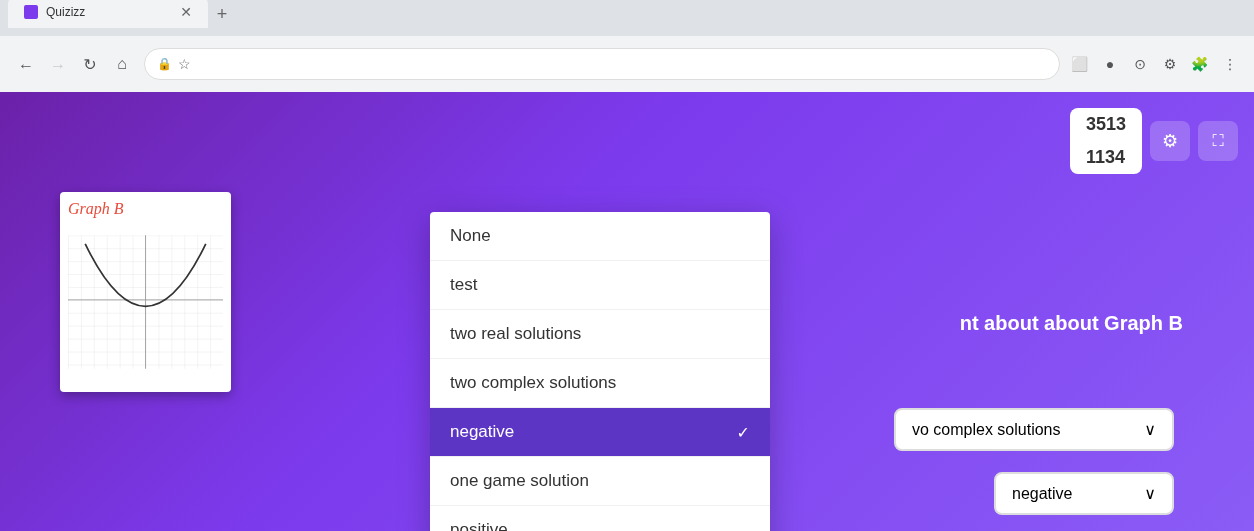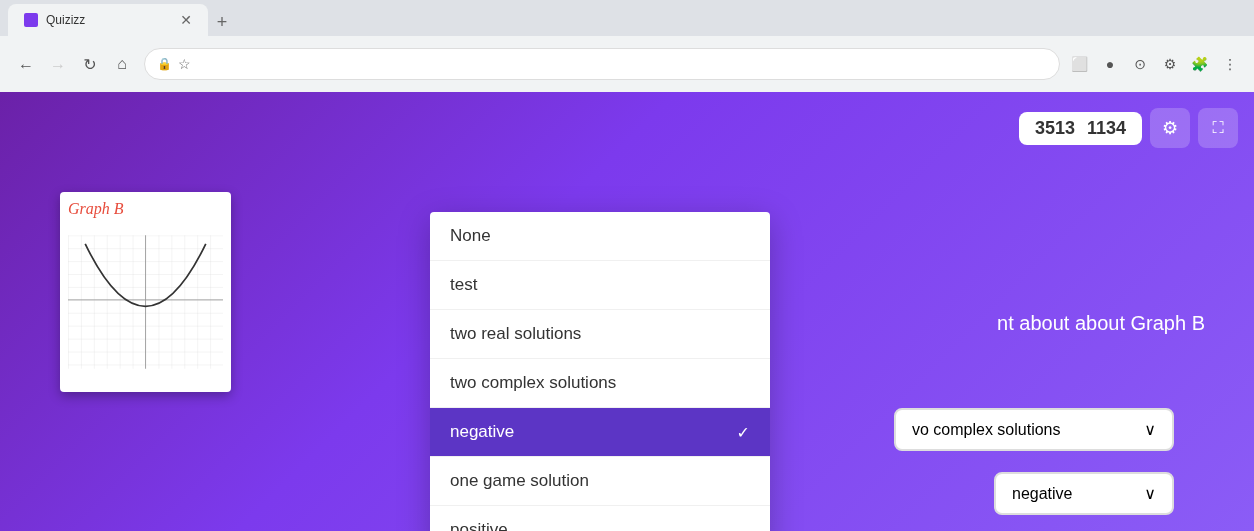--- a/index.html
+++ b/index.html
@@ -13,21 +13,21 @@
     
     .browser-chrome {
       background: #f1f3f4;
       height: 92px;
     }
     .tab-bar {
       height: 36px;
       background: #dee1e6;
       display: flex;
       align-items: flex-end;
-      padding: 0 8px;
+      padding: 8px 8px;
     }
     .tab-active {
       background: #f1f3f4;
       height: 32px;
       border-radius: 8px 8px 0 0;
       padding: 0 16px;
       display: flex;
       align-items: center;
       font-size: 12px;
       color: #333;
@@ -186,20 +186,21 @@
     }
     .score-display {
       background: white;
       border-radius: 8px;
       padding: 6px 16px;
       font-size: 18px;
       font-weight: bold;
       color: #333;
       display: flex;
       gap: 12px;
+      flex-direction: column;
     }
     .settings-btn {
       width: 40px;
       height: 40px;
       background: rgba(255,255,255,0.2);
       border: none;
       border-radius: 8px;
       cursor: pointer;
       display: flex;
       align-items: center;
@@ -320,24 +321,24 @@
     }
     .check-icon {
       color: white;
       font-size: 16px;
     }
 
     
     .question-partial {
       position: absolute;
       top: 220px;
-      right: 49px;
+      right: 71px;
       color: white;
       font-size: 20px;
-      font-weight: normal;
+      font-weight: bold;
       text-align: right;
     }
   </style>
 </head>
 <body>
 
 <div class="browser-chrome">
 
   <div class="tab-bar">
     <div class="tab-active">

